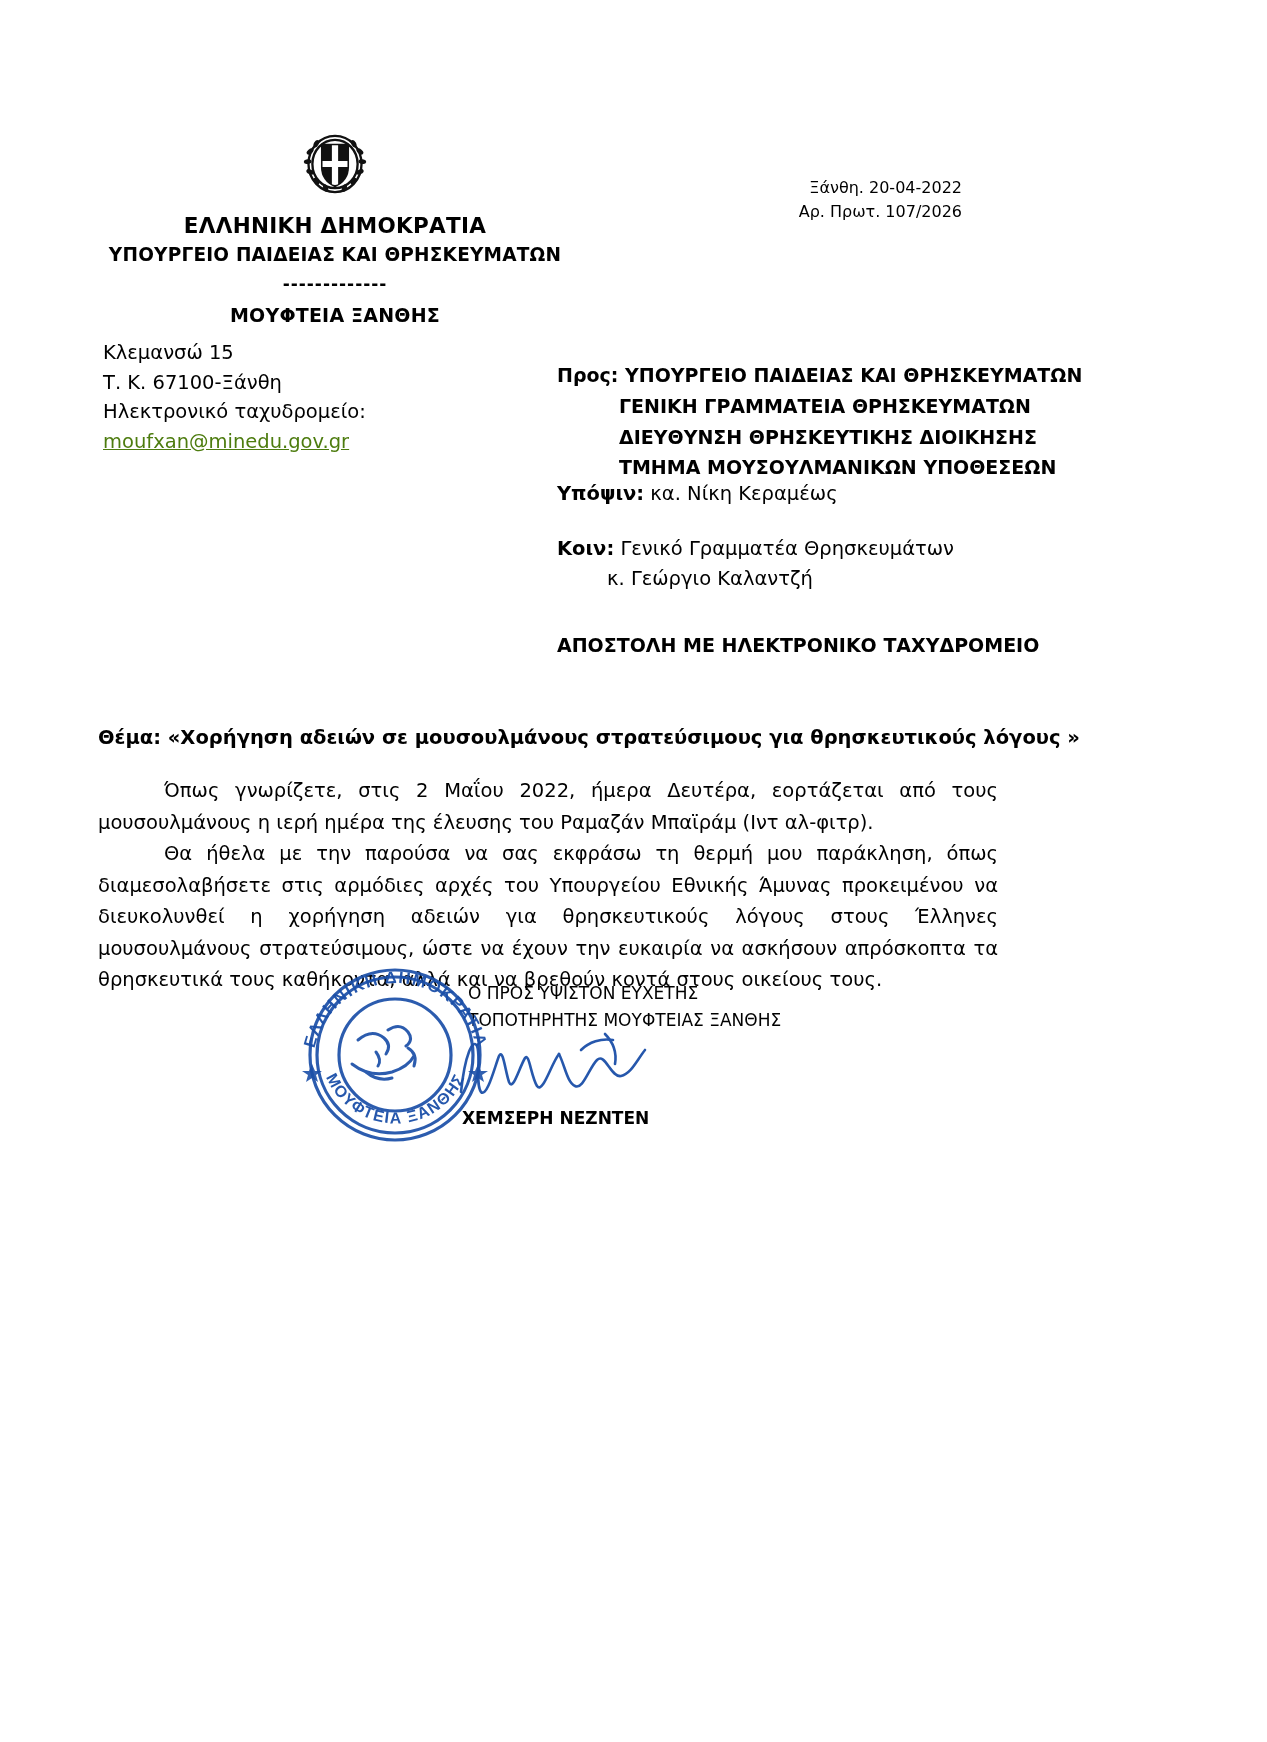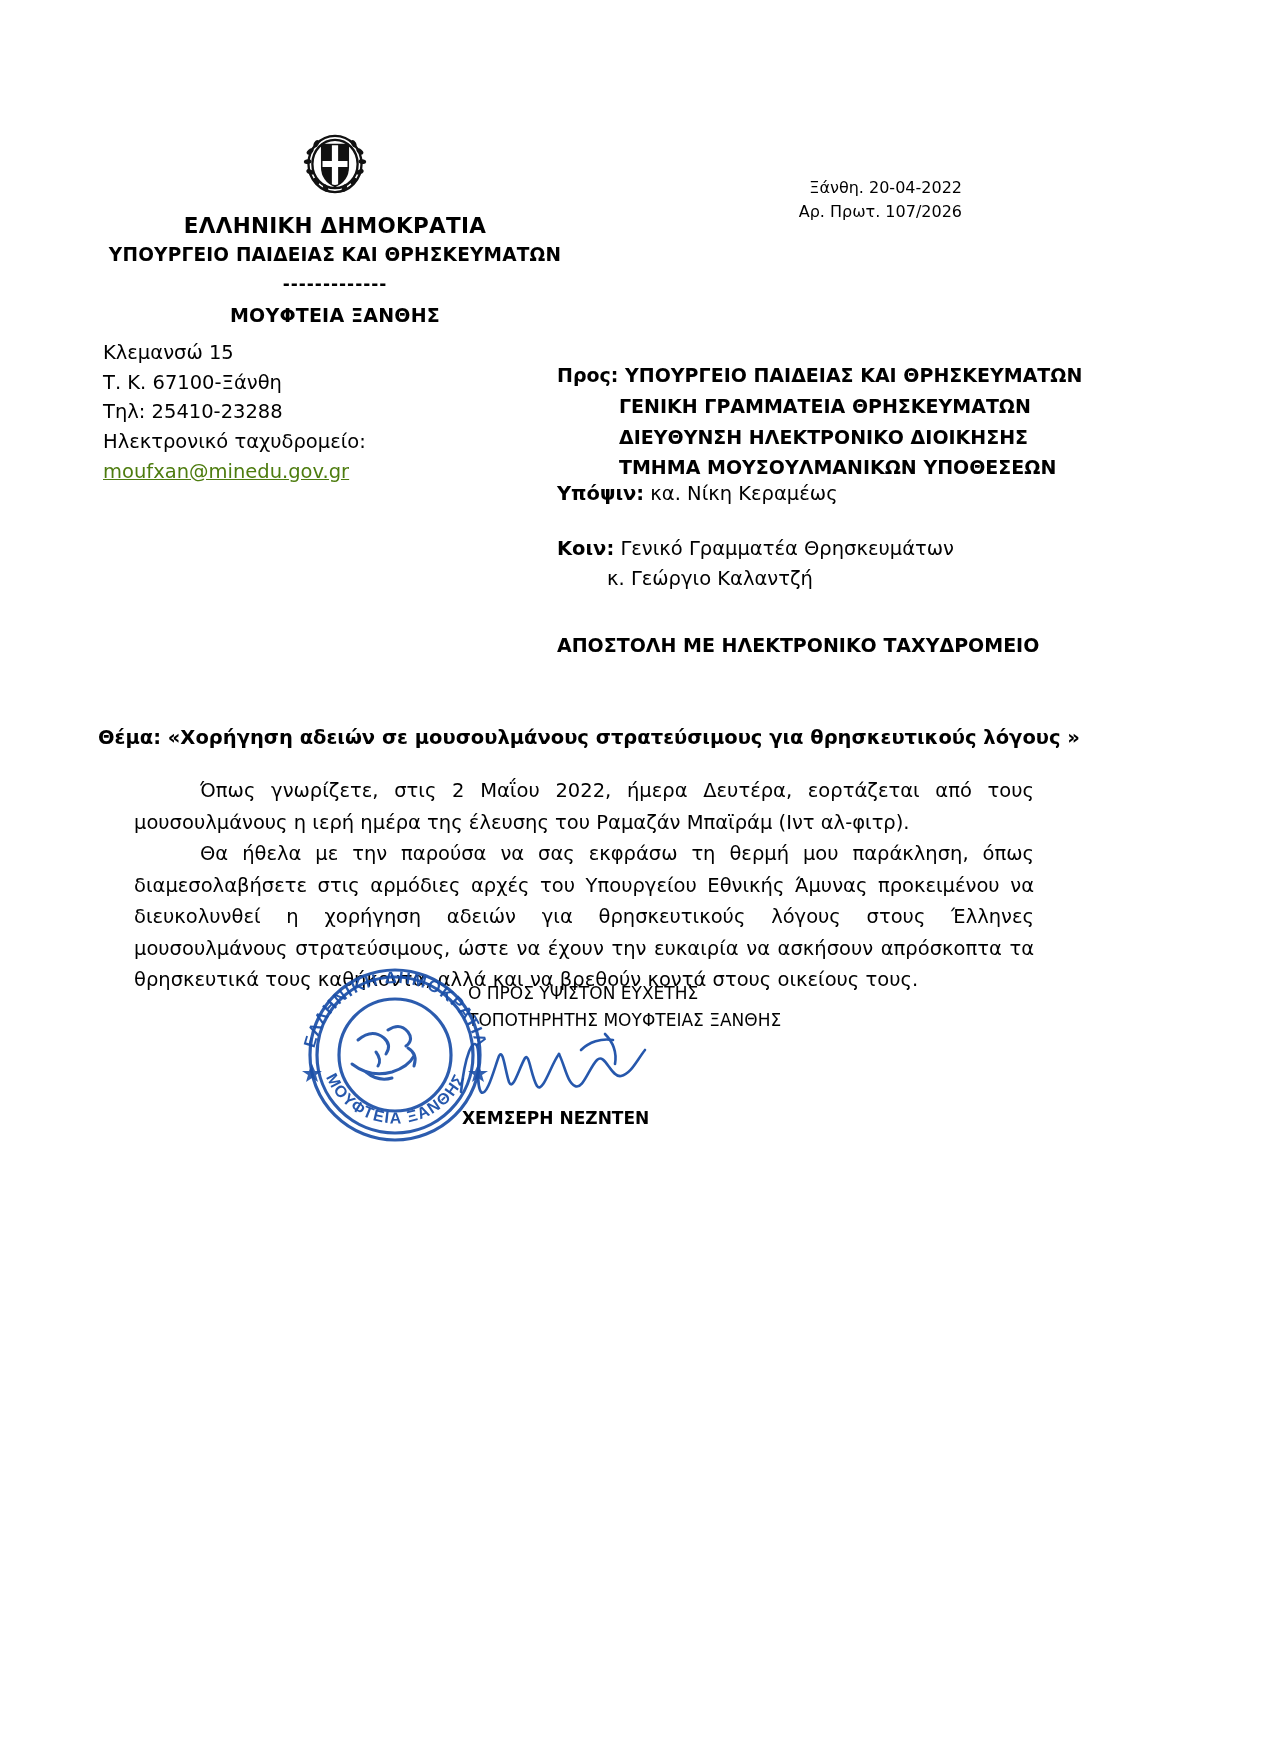--- a/index.html
+++ b/index.html
@@ -144,21 +144,20 @@
 
   
   .body-text {
     position: absolute;
     left: 98px;
     top: 775px;
     width: 900px;
     font-size: 19.5px;
     line-height: 1.62;
     text-align: justify;
-    margin-left: 36px;
   }
   .body-text p {
     margin: 0;
     text-indent: 66px;
   }
 
   
   .signature-block {
     position: absolute;
     left: 468px;
@@ -231,40 +230,39 @@
     </div>
 
     <div class="org-line1">ΕΛΛΗΝΙΚΗ ΔΗΜΟΚΡΑΤΙΑ</div>
     <div class="org-line2">ΥΠΟΥΡΓΕΙΟ  ΠΑΙΔΕΙΑΣ  ΚΑΙ ΘΡΗΣΚΕΥΜΑΤΩΝ</div>
     <div class="divider-dashes">-------------</div>
     <div class="org-line3">ΜΟΥΦΤΕΙΑ ΞΑΝΘΗΣ</div>
 
     <div class="contact">
       <div>Κλεμανσώ 15</div>
       <div>Τ. Κ. 67100-Ξάνθη</div>
-      <div>Τηλ: 25410-23288</div>
       <div>Ηλεκτρονικό ταχυδρομείο:</div>
       <div>
         <span class="email-link">moufxan@minedu.gov.gr</span>
       </div>
     </div>
   </div>
 
   <div class="date-block">
     <div>Ξάνθη.  20-04-2022</div>
     <div class="line2">Αρ. Πρωτ. 107/2026</div>
   </div>
 
   <div class="recipient">
     <div>
       <span>Προς:</span>
       <span>ΥΠΟΥΡΓΕΙΟ ΠΑΙΔΕΙΑΣ ΚΑΙ ΘΡΗΣΚΕΥΜΑΤΩΝ</span>
     </div>
     <div class="indent">ΓΕΝΙΚΗ ΓΡΑΜΜΑΤΕΙΑ ΘΡΗΣΚΕΥΜΑΤΩΝ</div>
-    <div class="indent">ΔΙΕΥΘΥΝΣΗ ΗΛΕΚΤΡΟΝΙΚΟ ΔΙΟΙΚΗΣΗΣ</div>
+    <div class="indent">ΔΙΕΥΘΥΝΣΗ ΘΡΗΣΚΕΥΤΙΚΗΣ ΔΙΟΙΚΗΣΗΣ</div>
     <div class="indent">ΤΜΗΜΑ ΜΟΥΣΟΥΛΜΑΝΙΚΩΝ ΥΠΟΘΕΣΕΩΝ</div>
   </div>
 
   <div class="attention">
     <b>Υπόψιν:</b>
     <span>κα. Νίκη Κεραμέως</span>
   </div>
 
   <div class="cc">
     <div>

